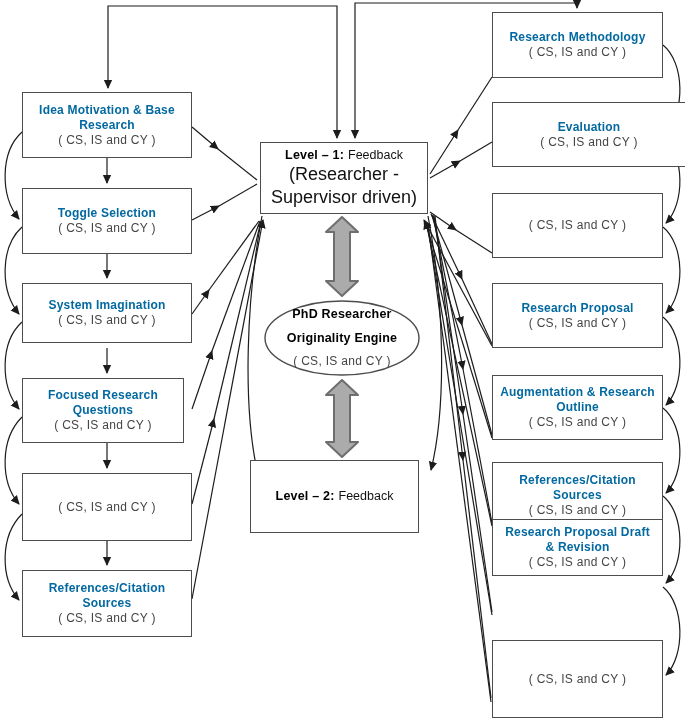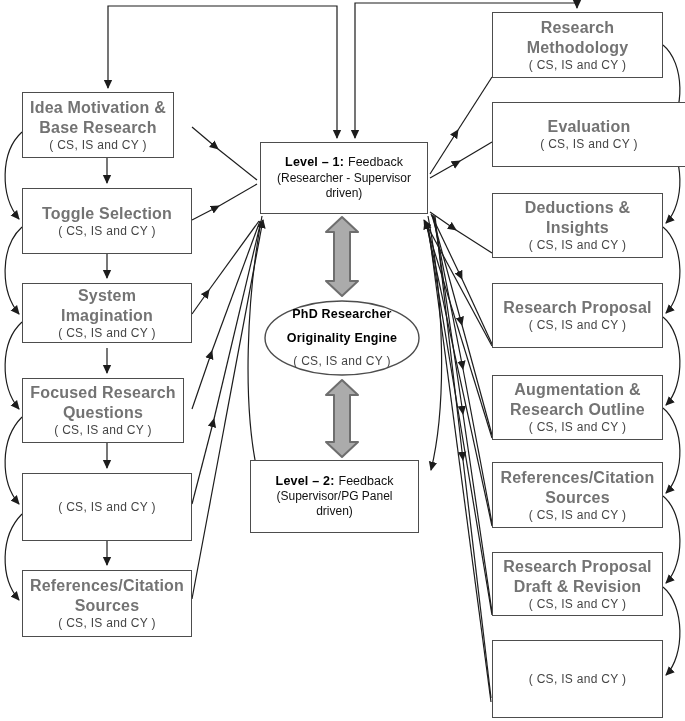--- a/index.html
+++ b/index.html
@@ -7,26 +7,26 @@
     position:relative;width:685px;height:721px;background:#fff;
     font-family:"Liberation Sans",sans-serif;overflow:hidden;
   }
   #connectors{position:absolute;left:0;top:0;width:685px;height:721px;}
   .box{
     position:absolute;box-sizing:border-box;background:#fff;
     border:1.4px solid #4d4d4d;
     display:flex;flex-direction:column;justify-content:center;align-items:center;
     text-align:center;padding:3px 7px;line-height:1.25;
   }
-  .box .t{font-weight:bold;color:#737373;font-size:16px;letter-spacing:.2px;}
+  .box .t{font-weight:bold;color:#0369a1;font-size:12px;letter-spacing:.2px;}
   .box .s{font-size:12px;color:#454545;letter-spacing:.3px;}
   .lvl-line1{font-size:12.5px;color:#111;}
   .lvl-line1 b{color:#000;letter-spacing:.2px;}
   .lvl-line1 .rest{margin-left:4px;}
-  .lvl-line2{font-size:12px;color:#111;}
+  .lvl-line2{font-size:18px;color:#111;}
   #engine-label{
     position:absolute;left:267px;top:306px;width:150px;height:64px;
     display:flex;flex-direction:column;justify-content:space-between;align-items:center;
     text-align:center;line-height:1.3;
   }
   #engine-label .t{font-weight:bold;color:#000;font-size:12.5px;letter-spacing:.2px;}
   #engine-label .s{font-size:12px;color:#454545;letter-spacing:.3px;}
 </style>
 </head>
 <body>
@@ -105,21 +105,21 @@
     </g>
 
     <g stroke="#6e6e6e" stroke-width="2" stroke-linejoin="round" fill="#ababab">
       <path d="M342,217 L358,232 L350,232 L350,281 L358,281 L342,296 L326,281 L334,281 L334,232 L326,232 Z"></path>
       <path d="M342,380 L358,395 L350,395 L350,442 L358,442 L342,457 L326,442 L334,442 L334,395 L326,395 Z"></path>
     </g>
 
     <ellipse cx="342" cy="338" rx="77" ry="37" fill="#ffffff" stroke="#4d4d4d" stroke-width="1.4"></ellipse>
   </svg>
 
-  <div class="box" style="left:22px;top:92px;width:152px;height:66px">
+  <div class="box" style="left:22px;top:92px;width:170px;height:66px">
     <span class="t">Idea Motivation &amp; Base Research</span>
     <span class="s">( CS, IS and CY )</span>
   </div>
   <div class="box" style="left:22px;top:188px;width:170px;height:66px">
     <span class="t">Toggle Selection</span>
     <span class="s">( CS, IS and CY )</span>
   </div>
   <div class="box" style="left:22px;top:283px;width:170px;height:60px">
     <span class="t">System Imagination</span>
     <span class="s">( CS, IS and CY )</span>
@@ -146,48 +146,46 @@
   <div id="engine-label">
     <span class="t">PhD Researcher</span>
     <span class="t">Originality Engine</span>
     <span class="s">( CS, IS and CY )</span>
   </div>
 
   <div class="box" style="left:250px;top:460px;width:169px;height:73px">
     <span class="lvl-line1">
       <b>Level – 2:</b><span class="rest">Feedback</span>
     </span>
-    <span class="lvl-line2">(Supervisor/PG Panel driven)</span>
   </div>
 
   <div class="box" style="left:492px;top:12px;width:171px;height:66px">
     <span class="t">Research Methodology</span>
     <span class="s">( CS, IS and CY )</span>
   </div>
   <div class="box" style="left:492px;top:102px;width:194px;height:65px">
     <span class="t">Evaluation</span>
     <span class="s">( CS, IS and CY )</span>
   </div>
   <div class="box" style="left:492px;top:193px;width:171px;height:65px">
-    <span class="t">Deductions &amp; Insights</span>
     <span class="s">( CS, IS and CY )</span>
   </div>
   <div class="box" style="left:492px;top:283px;width:171px;height:65px">
     <span class="t">Research Proposal</span>
     <span class="s">( CS, IS and CY )</span>
   </div>
   <div class="box" style="left:492px;top:375px;width:171px;height:65px">
     <span class="t">Augmentation &amp; Research Outline</span>
     <span class="s">( CS, IS and CY )</span>
   </div>
   <div class="box" style="left:492px;top:462px;width:171px;height:66px">
     <span class="t">References/Citation Sources</span>
     <span class="s">( CS, IS and CY )</span>
   </div>
-  <div class="box" style="left:492px;top:552px;width:171px;height:64px">
+  <div class="box" style="left:492px;top:519px;width:171px;height:57px">
     <span class="t">Research Proposal Draft &amp; Revision</span>
     <span class="s">( CS, IS and CY )</span>
   </div>
   <div class="box" style="left:492px;top:640px;width:171px;height:78px">
     <span class="s">( CS, IS and CY )</span>
   </div>
 
 </div>
 
 </body></html>

